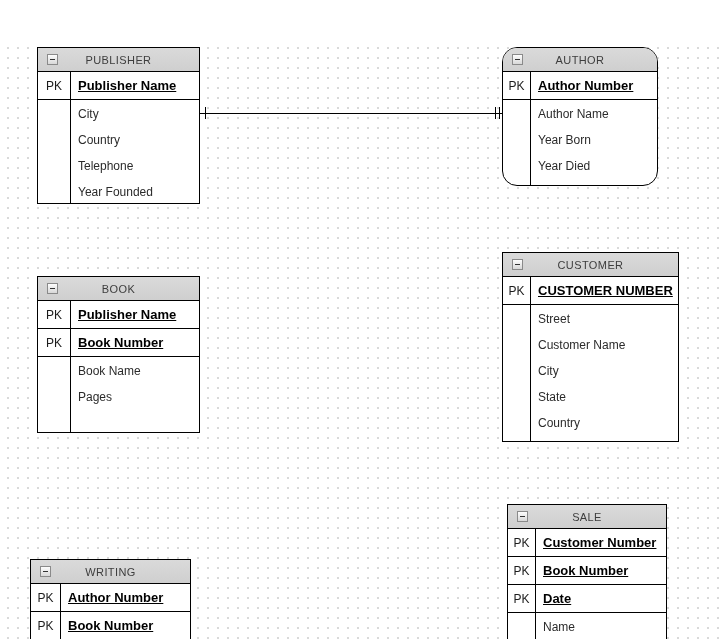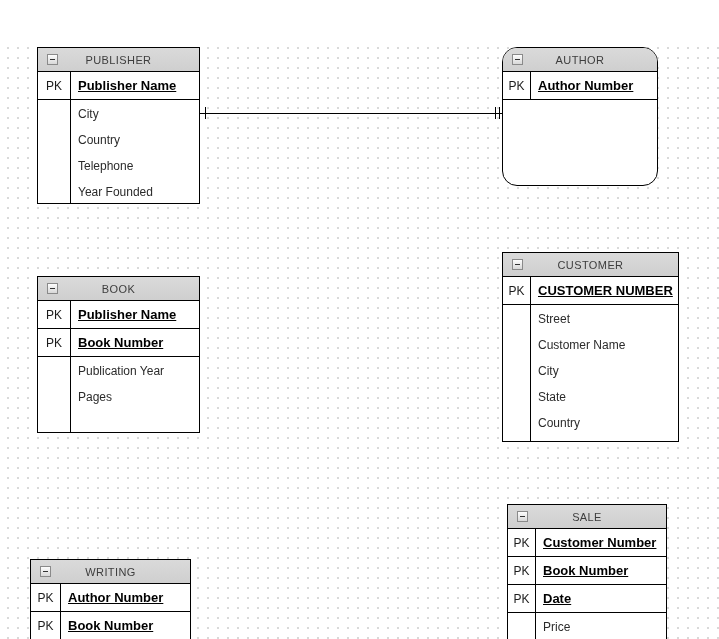--- a/index.html
+++ b/index.html
@@ -130,40 +130,48 @@
       <div class="entity-header">
         <div class="collapse-btn">
           <div class="minus-glyph"></div>
         </div>
         <div class="entity-title">AUTHOR</div>
       </div>
       <div class="pk-row">
         <div class="pk-cell" style="width: 28px;">PK</div>
         <div class="attr-cell pk-attr">Author Number</div>
       </div>
+      <div class="body-row">
+        <div class="pk-cell" style="width: 28px;"></div>
+        <div class="attr-list">
+          <div class="attr-item">Author Name</div>
+          <div class="attr-item">Year Born</div>
+          <div class="attr-item">Year Died</div>
+        </div>
+      </div>
     </div>
     <div class="entity" style="left: 37px; top: 236px; width: 163px; height: 157px;">
       <div class="entity-header">
         <div class="collapse-btn">
           <div class="minus-glyph"></div>
         </div>
         <div class="entity-title">BOOK</div>
       </div>
       <div class="pk-row">
         <div class="pk-cell" style="width: 33px;">PK</div>
         <div class="attr-cell pk-attr">Publisher Name</div>
       </div>
       <div class="pk-row">
         <div class="pk-cell" style="width: 33px;">PK</div>
         <div class="attr-cell pk-attr">Book Number</div>
       </div>
       <div class="body-row">
         <div class="pk-cell" style="width: 33px;"></div>
         <div class="attr-list">
-          <div class="attr-item">Publication Year</div>
+          <div class="attr-item">Book Name</div>
           <div class="attr-item">Pages</div>
         </div>
       </div>
     </div>
     <div class="entity" style="left: 502px; top: 212px; width: 177px; height: 190px;">
       <div class="entity-header">
         <div class="collapse-btn">
           <div class="minus-glyph"></div>
         </div>
         <div class="entity-title">CUSTOMER</div>
@@ -198,21 +206,21 @@
         <div class="pk-cell" style="width: 28px;">PK</div>
         <div class="attr-cell pk-attr">Book Number</div>
       </div>
       <div class="pk-row">
         <div class="pk-cell" style="width: 28px;">PK</div>
         <div class="attr-cell pk-attr">Date</div>
       </div>
       <div class="body-row">
         <div class="pk-cell" style="width: 28px;"></div>
         <div class="attr-list">
-          <div class="attr-item">Price</div>
+          <div class="attr-item">Name</div>
           <div class="attr-item">Quantity</div>
         </div>
       </div>
     </div>
     <div class="entity" style="left: 30px; top: 519px; width: 161px; height: 90px;">
       <div class="entity-header">
         <div class="collapse-btn">
           <div class="minus-glyph"></div>
         </div>
         <div class="entity-title">WRITING</div>

